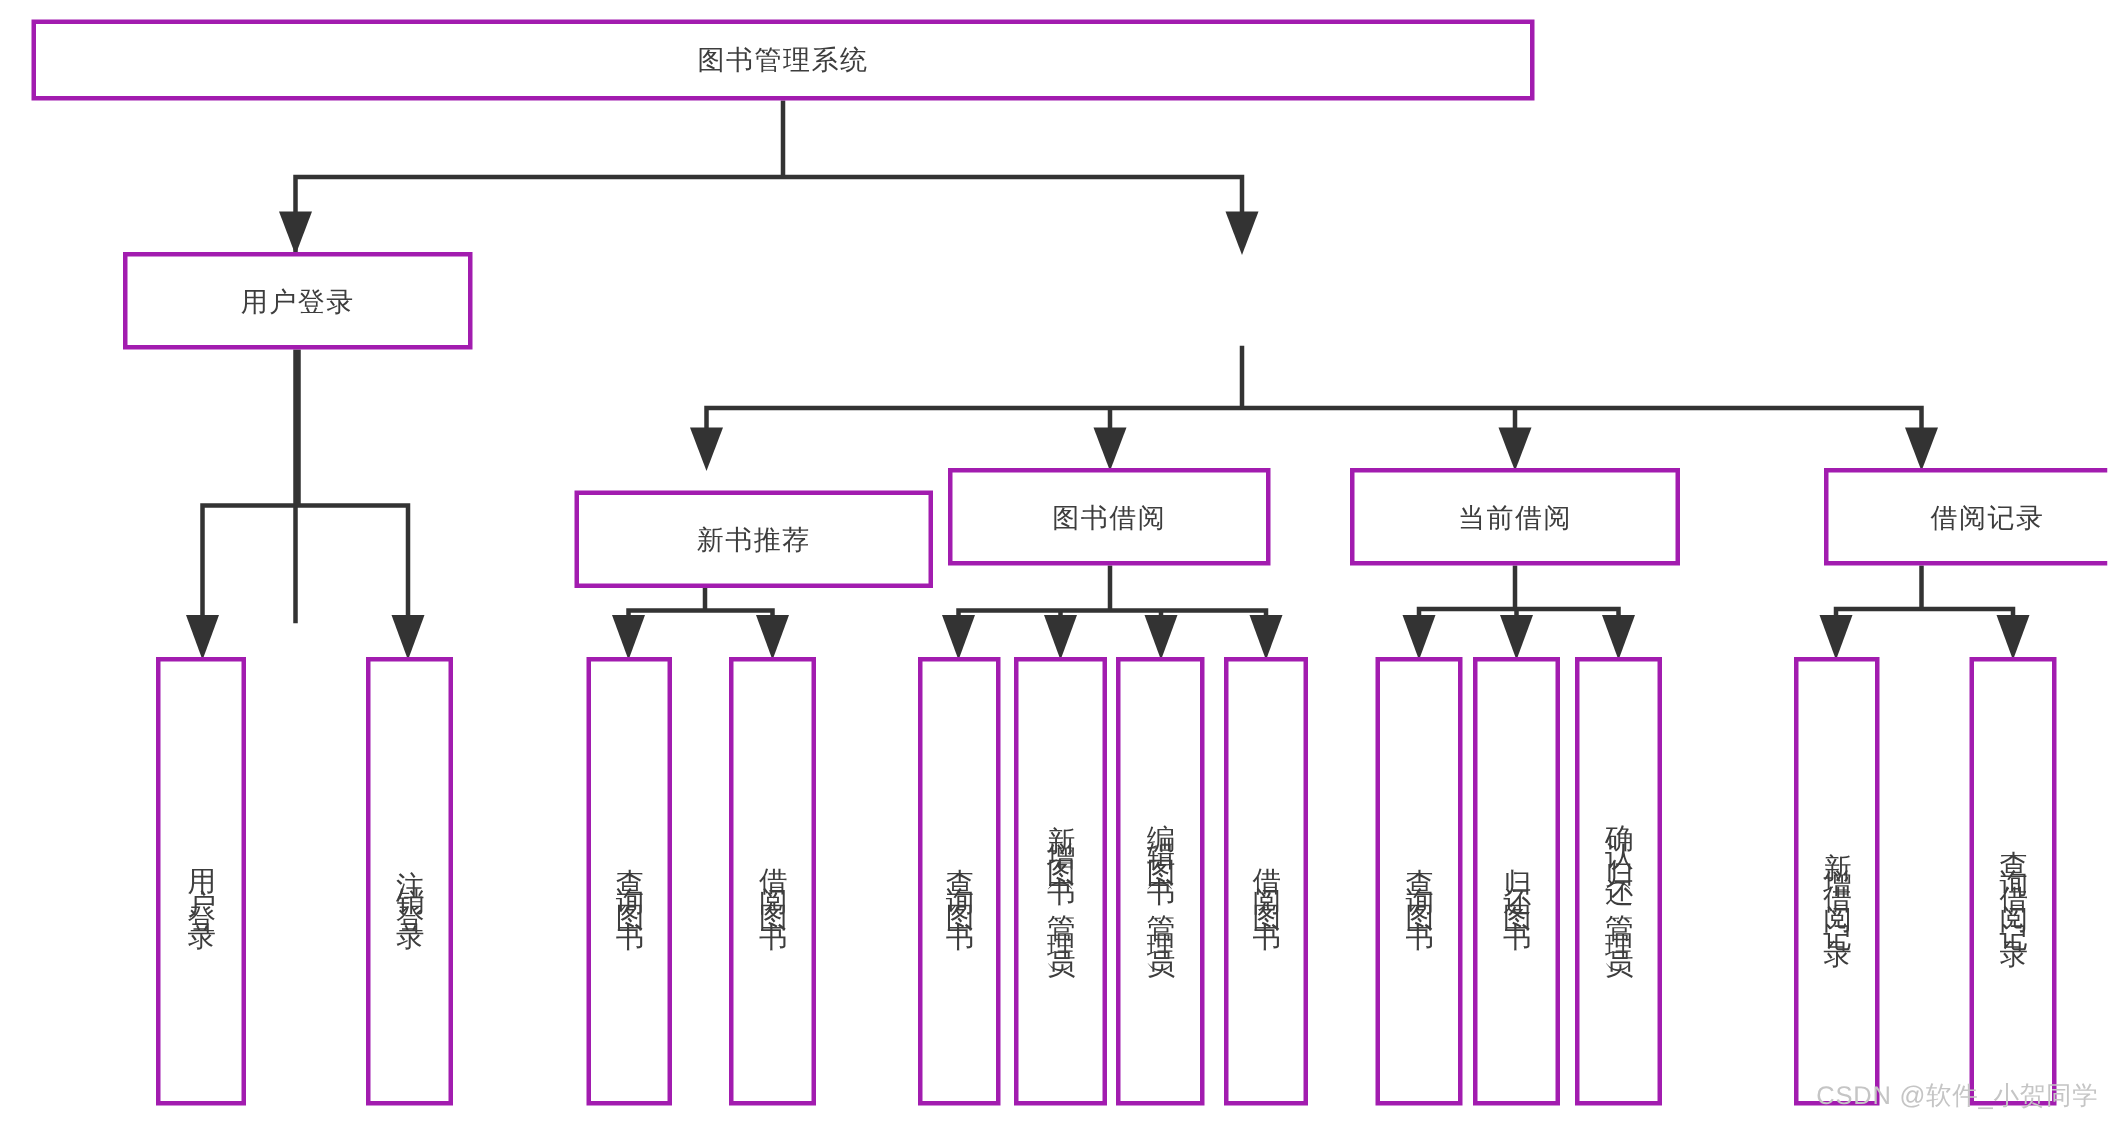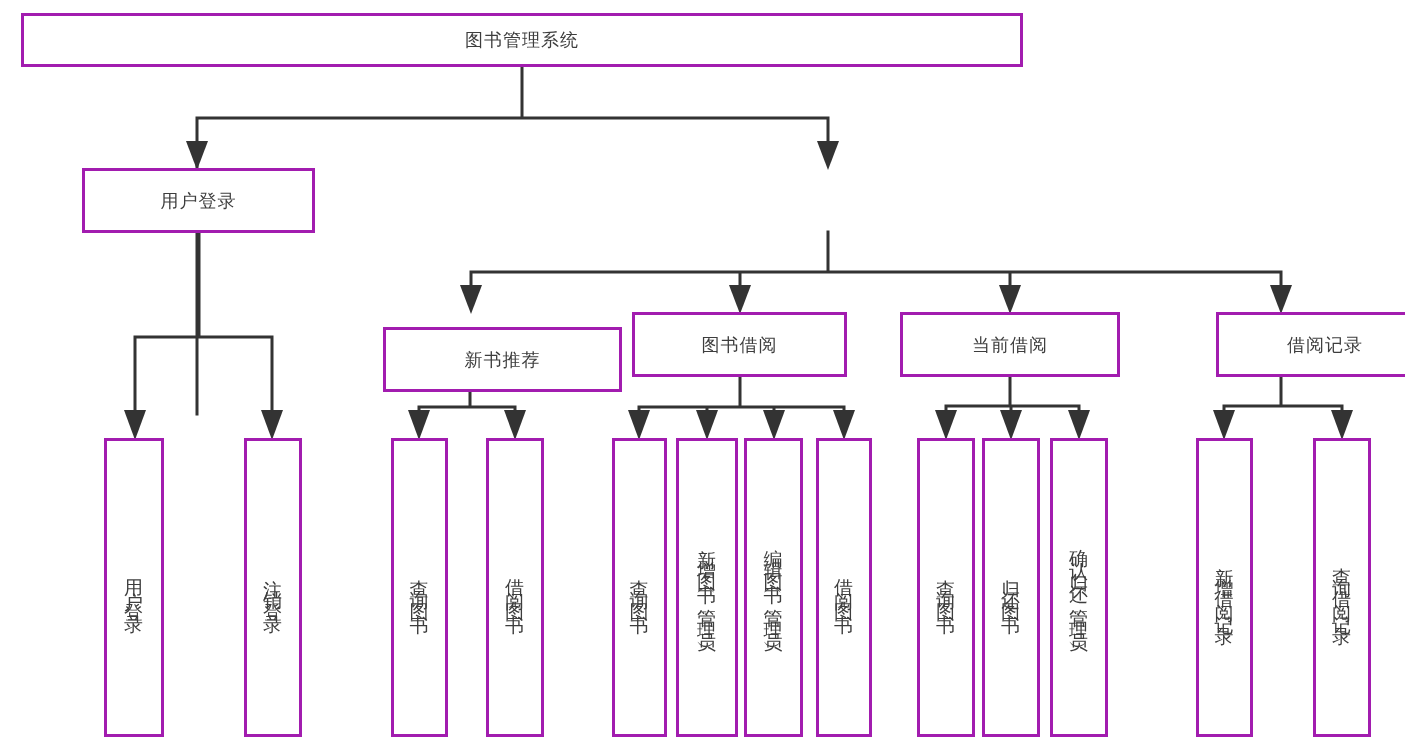--- a/index.html
+++ b/index.html
@@ -178,14 +178,15 @@
     <span>确认归还（管理员）</span>
   </div>
 
   <div class="box leaf" style="left:1196px; top:438px; width:57px; height:299px;">
     <span>新增借阅记录</span>
   </div>
   <div class="box leaf" style="left:1313px; top:438px; width:58px; height:299px;">
     <span>查询借阅记录</span>
   </div>
 
+  <div class="watermark">CSDN @软件_小贺同学</div>
 
 </div>
 
 </body></html>

